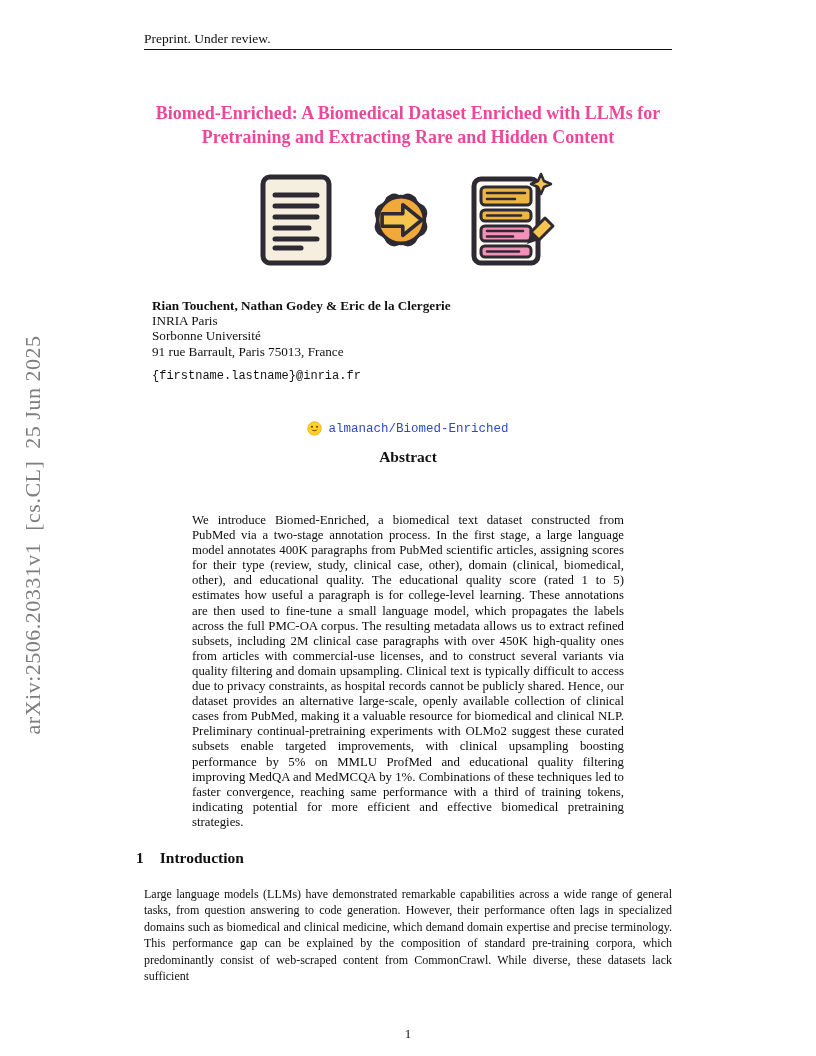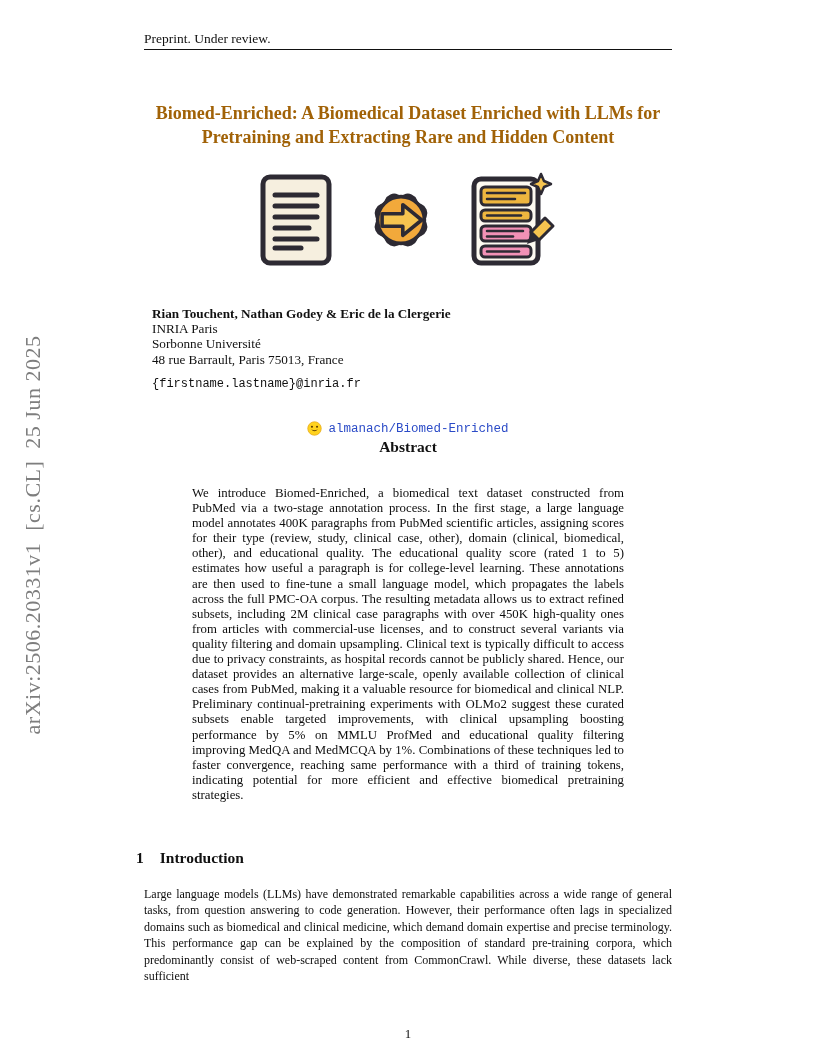--- a/index.html
+++ b/index.html
@@ -30,42 +30,42 @@
 
   .paper-title {
     position: absolute;
     top: 101px; left: 50%;
     transform: translateX(-50%);
     width: 548px;
     text-align: center;
     font-size: 18px;
     font-weight: bold;
     line-height: 24px;
-    color: #a16207;
+    color: #ec4899;
   }
 
   .illustration {
     position: absolute;
     top: 172px; left: 0;
     width: 100%;
     display: flex;
     justify-content: center;
     align-items: center;
     gap: 32px;
   }
   .illo-icon { display: block; }
 
   .authors {
     position: absolute;
     top: 298px; left: 152px;
     font-size: 13.2px;
     line-height: 15.2px;
     color: #111;
   }
-  .authors .names { font-weight: bold; margin-top: 8px; }
+  .authors .names { font-weight: bold; }
   .authors .mono-line {
     font-family: "Liberation Mono", monospace;
     font-size: 12px;
     margin-top: 10px;
   }
 
   .hf-line {
     position: absolute;
     top: 421px; left: 0;
     width: 100%;
@@ -76,29 +76,29 @@
   }
   .hf-line .repo-link {
     font-family: "Liberation Mono", monospace;
     font-size: 12.5px;
     color: #2b4bc7;
     text-decoration: none;
   }
 
   .abstract-heading {
     position: absolute;
-    top: 438px; left: 0;
+    top: 448px; left: 0;
     width: 100%;
     text-align: center;
     font-size: 15.5px;
     font-weight: bold;
   }
   .abstract-body {
     position: absolute;
-    top: 486px; left: 192px;
+    top: 513px; left: 192px;
     width: 432px;
     font-size: 12.8px;
     line-height: 15.1px;
     text-align: justify;
     color: #0d0d0d;
   }
 
   .section-heading {
     position: absolute;
     top: 849px; left: 136px;
@@ -189,21 +189,21 @@
         <polygon points="76,46 84,54 70,68 62,60" fill="#f6c44f" stroke="#2d2a33" stroke-width="3" stroke-linejoin="round"></polygon>
         <polygon points="62,60 70,68 58,72" fill="#2d2a33"></polygon>
       </g>
     </svg>
   </div>
 
   <div class="authors">
     <div class="names">Rian Touchent, Nathan Godey &amp; Eric de la Clergerie</div>
     <div>INRIA Paris</div>
     <div>Sorbonne Université</div>
-    <div>48 rue Barrault, Paris 75013, France</div>
+    <div>91 rue Barrault, Paris 75013, France</div>
     <div class="mono-line">{firstname.lastname}@inria.fr</div>
   </div>
 
   <div class="hf-line">
     <svg width="15" height="15" viewBox="0 0 20 20">
       <circle cx="10" cy="10" r="9" fill="#ffd21e" stroke="#e6a817" stroke-width="1"></circle>
       <circle cx="6.6" cy="7.6" r="1.4" fill="#5d3a00"></circle>
       <circle cx="13.4" cy="7.6" r="1.4" fill="#5d3a00"></circle>
       <path d="M5.5 11 Q10 16 14.5 11 Q10 13.5 5.5 11 Z" fill="#5d3a00"></path>
     </svg>

